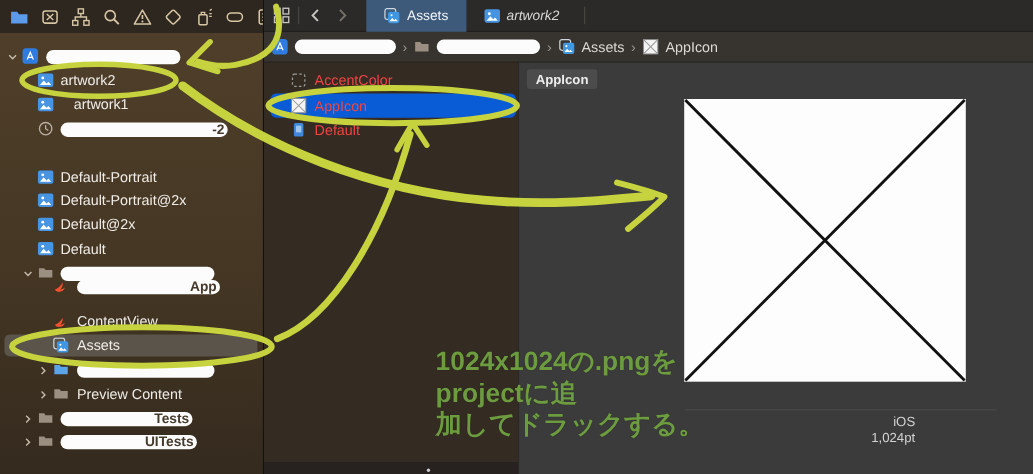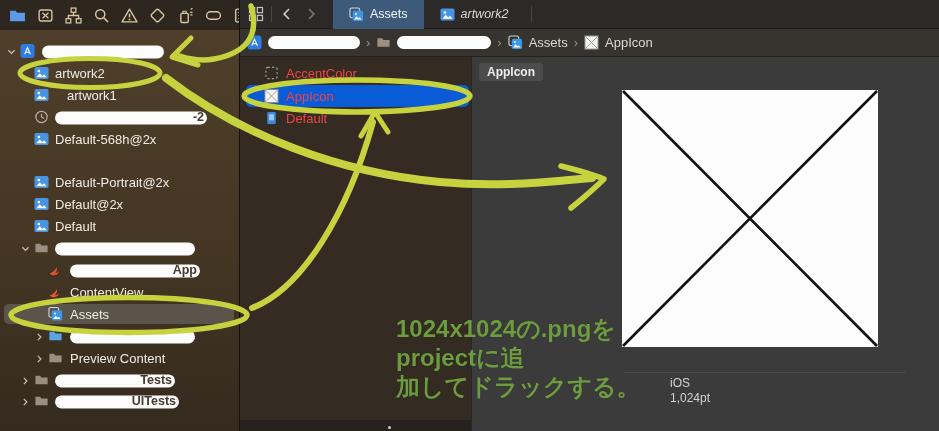--- a/index.html
+++ b/index.html
@@ -54,21 +54,21 @@
   .mbottom{position:absolute;left:0;top:363px;width:231px;height:11px;background:#272120;}
   .mdot{position:absolute;left:148px;top:6px;width:3px;height:3px;border-radius:50%;background:#cfcfcf;}
   .vdiv2{position:absolute;left:471px;top:57px;width:1px;height:374px;background:#272727;}
   
   .rightpanel{position:absolute;left:472px;top:57px;width:467px;height:374px;background:#3b3b3b;}
   .rbadge{position:absolute;left:7px;top:6px;background:#4c4c4c;border-radius:3px;padding:2px 8px;
        font-size:12px;font-weight:bold;color:#ececec;}
   .bigsquare{position:absolute;left:150px;top:33px;width:256px;height:257px;background:#fdfdfd;}
   .bigsquare svg{width:100%;height:100%;display:block;}
   .faintline{position:absolute;left:151px;top:315px;width:283px;height:1px;background:#494949;}
-  .sloticaption{position:absolute;left:198px;top:319px;width:162px;text-align:left;
+  .sloticaption{position:absolute;left:198px;top:319px;width:162px;text-align:right;
        font-size:12px;color:#d2d2d2;line-height:15px;}
   
   .jp-text{position:absolute;left:396px;top:314px;font-size:24px;font-weight:bold;line-height:29px;
        color:#6d9c40;white-space:nowrap;text-shadow:0 0 1px rgba(0,0,0,.45);z-index:40;}
   .overlay{position:absolute;left:0;top:0;width:939px;height:431px;z-index:50;pointer-events:none;}
 </style>
 </head>
 <body>
 
 <div id="app">
@@ -159,27 +159,27 @@
           </svg></span>
         <span class="lbl" style="left:67px">artwork1</span>
       </div>
       <div class="srow" style="top: 76px;">
         <span class="ricon" style="left:34px"><svg viewBox="0 0 16 16" xmlns="http://www.w3.org/2000/svg">
             <circle cx="8" cy="8" r="6" fill="none" stroke="#b9b0a2" stroke-width="1.3"></circle>
             <path d="M8 4.4V8l2.6 1.6" stroke="#b9b0a2" stroke-width="1.2" fill="none"></path>
           </svg></span>
         <span class="lbl" style="left:55px"><span class="blob" style="width:152px"><span class="trail">-2</span></span></span>
       </div>
-      <div class="srow" style="top: 98px;">
-        <span class="ricon" style="left:34px"><svg viewBox="0 0 16 16" xmlns="http://www.w3.org/2000/svg">
-            <rect x=".5" y="1.5" width="15" height="13" rx="2" fill="#4795e2"></rect>
-            <circle cx="5.2" cy="5.8" r="1.4" fill="#fff"></circle>
-            <path d="M2.5 12.6l3.6-4.4 2.8 3 1.8-1.8 2.7 3.2z" fill="#fff"></path>
-          </svg></span>
-        <span class="lbl" style="left:55px">Default-568h@2x</span>
+      <div class="srow" style="top: 120px;">
+        <span class="ricon" style="left:34px"><svg viewBox="0 0 16 16" xmlns="http://www.w3.org/2000/svg">
+            <rect x=".5" y="1.5" width="15" height="13" rx="2" fill="#4795e2"></rect>
+            <circle cx="5.2" cy="5.8" r="1.4" fill="#fff"></circle>
+            <path d="M2.5 12.6l3.6-4.4 2.8 3 1.8-1.8 2.7 3.2z" fill="#fff"></path>
+          </svg></span>
+        <span class="lbl" style="left:55px">Default-Portrait</span>
       </div>
       <div class="srow" style="top: 141px;">
         <span class="ricon" style="left:34px"><svg viewBox="0 0 16 16" xmlns="http://www.w3.org/2000/svg">
             <rect x=".5" y="1.5" width="15" height="13" rx="2" fill="#4795e2"></rect>
             <circle cx="5.2" cy="5.8" r="1.4" fill="#fff"></circle>
             <path d="M2.5 12.6l3.6-4.4 2.8 3 1.8-1.8 2.7 3.2z" fill="#fff"></path>
           </svg></span>
         <span class="lbl" style="left:55px">Default-Portrait@2x</span>
       </div>
       <div class="srow" style="top: 163px;">
@@ -200,21 +200,21 @@
       </div>
       <div class="srow" style="top: 207px;">
         <span class="chev" style="left:20px"><svg viewBox="0 0 16 16" xmlns="http://www.w3.org/2000/svg">
             <path d="M3.5 5.5L8 10l4.5-4.5" fill="none" stroke="currentColor" stroke-width="1.8"></path>
           </svg></span>
         <span class="ricon" style="left:34px"><svg viewBox="0 0 16 16" xmlns="http://www.w3.org/2000/svg">
             <path d="M1.5 3.5h5l1.4 1.8h6.6v7.2h-13z" fill="#9a8f80"></path>
           </svg></span>
         <span class="lbl" style="left:55px"><span class="blob" style="width:140px"></span></span>
       </div>
-      <div class="srow" style="top: 229px; text-decoration: underline;">
+      <div class="srow" style="top: 219px; text-decoration: underline;">
         <span class="ricon" style="left:48px"><svg viewBox="0 0 16 16" xmlns="http://www.w3.org/2000/svg">
             <path d="M2 11.5c3-1 5.5-3 7.6-6.8.3 2.9-.7 5.2-2.5 6.9 1.8-.3 3.3-1 4.6-2.3-.6 2.9-2.9 4.4-6.1 4.4-1.3 0-2.7-.8-3.6-2.2z" fill="#f0512e"></path>
           </svg></span>
         <span class="lbl" style="left:70px"><span class="blob" style="width:130px"><span class="trail">App</span></span></span>
       </div>
       <div class="srow" style="top: 251px; text-align: center;">
         <span class="ricon" style="left:48px"><svg viewBox="0 0 16 16" xmlns="http://www.w3.org/2000/svg">
             <path d="M2 11.5c3-1 5.5-3 7.6-6.8.3 2.9-.7 5.2-2.5 6.9 1.8-.3 3.3-1 4.6-2.3-.6 2.9-2.9 4.4-6.1 4.4-1.3 0-2.7-.8-3.6-2.2z" fill="#f0512e"></path>
           </svg></span>
         <span class="lbl" style="left:70px">ContentView</span>

